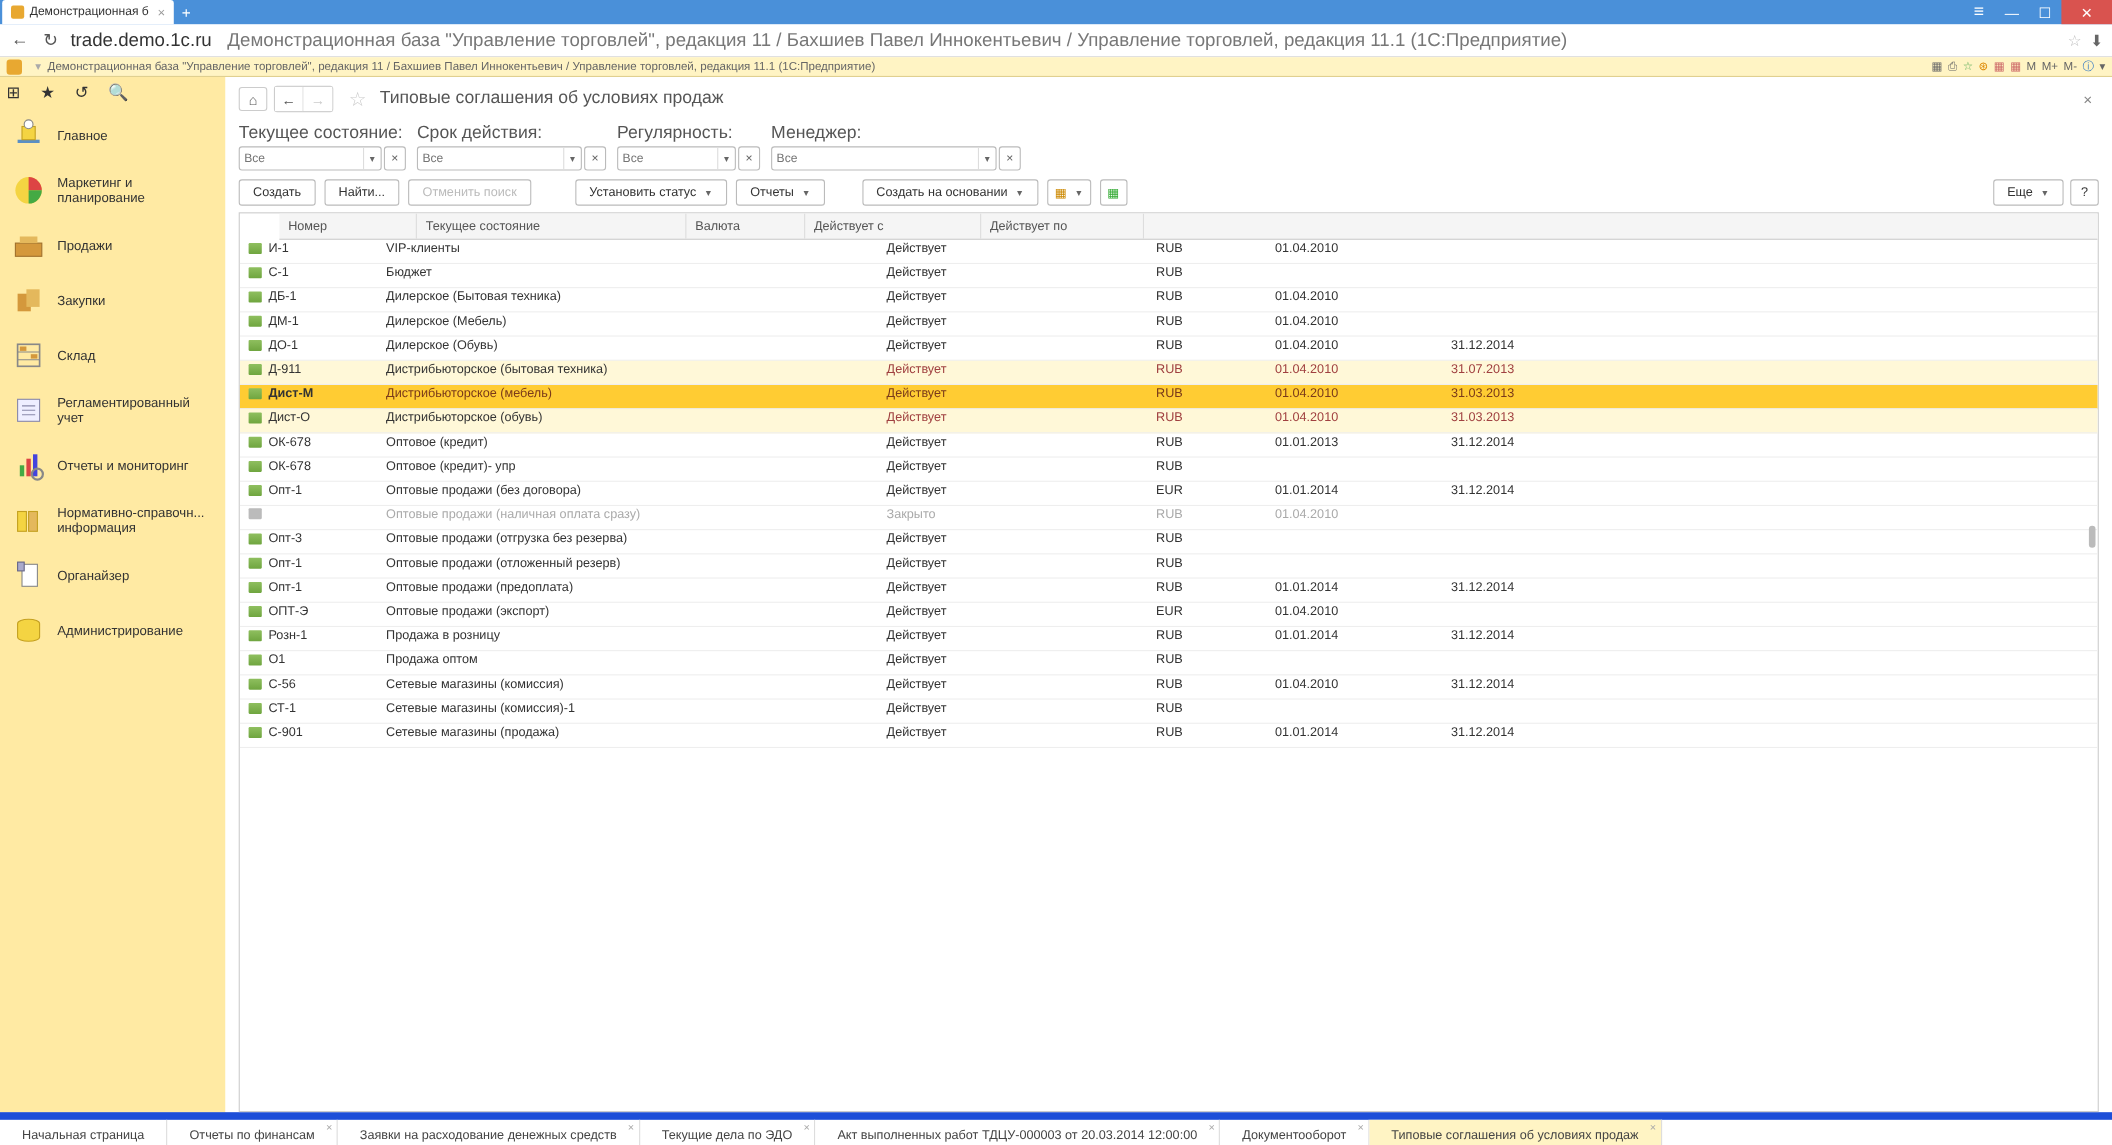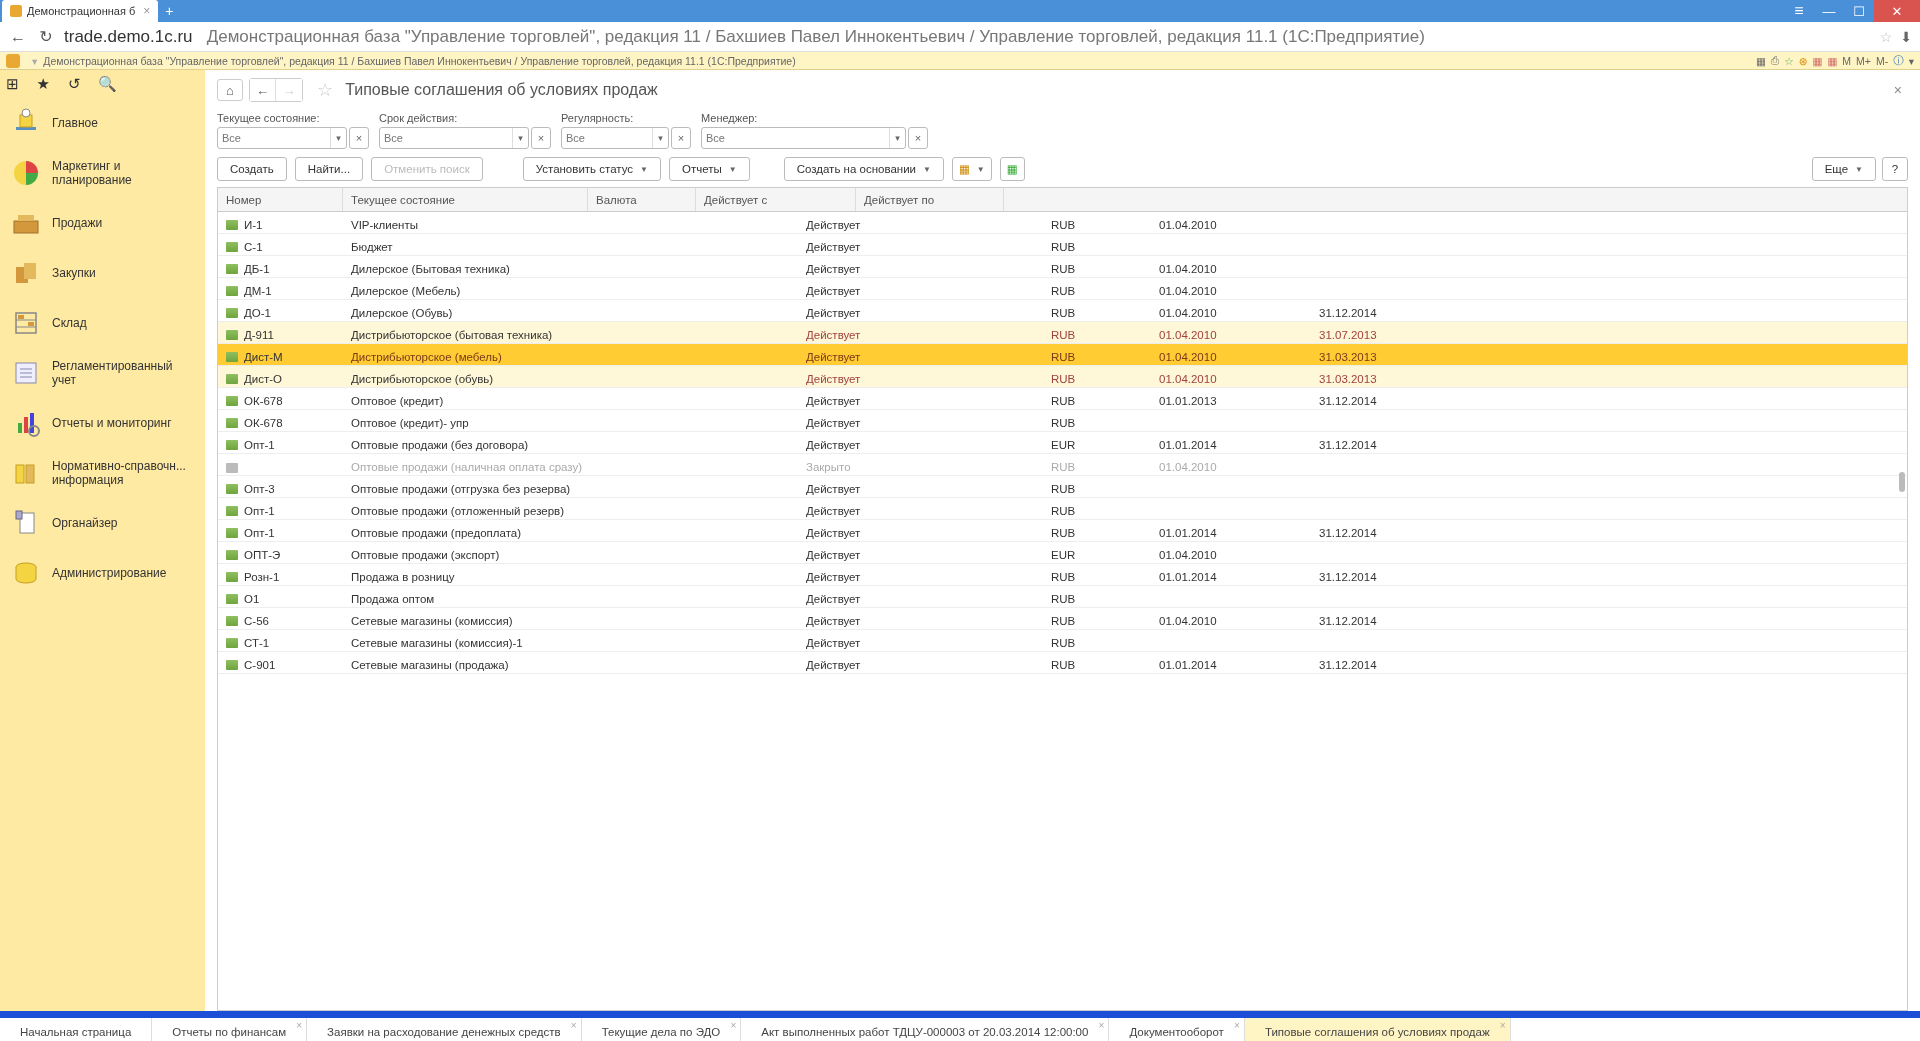--- a/index.html
+++ b/index.html
@@ -43,49 +43,49 @@
 .content { flex: 1; background: #fff; display: flex; flex-direction: column; padding: 8px 12px 0 12px; position: relative; }
 .content-header { display: flex; align-items: center; gap: 6px; margin-bottom: 10px; }
 .nav-btn { width: 26px; height: 22px; border: 1px solid #ccc; border-radius: 3px; background: #fff; display: flex; align-items: center; justify-content: center; font-size: 13px; color: #555; }
 .nav-btn.disabled { color: #ccc; }
 .page-title { font-size: 16px; color: #555; margin-left: 6px; }
 .close-page { margin-left: auto; font-size: 14px; color: #888; cursor: pointer; padding: 0 6px; }
 
 
 .filters { display: flex; gap: 10px; margin-bottom: 8px; }
 .filter-group { display: flex; flex-direction: column; gap: 3px; }
-.filter-label { font-size: 11px; color: #555; }
+.filter-label { font-size: 16px; color: #555; }
 .filter-row { display: flex; gap: 2px; }
 .filter-select { height: 22px; border: 1px solid #bbb; border-radius: 3px; display: flex; align-items: center; padding: 0 4px; background: #fff; position: relative; }
 .filter-select input { border: none; outline: none; font-size: 11px; color: #999; width: 100%; }
 .filter-select .dd { position: absolute; right: 0; width: 16px; text-align: center; border-left: 1px solid #ddd; font-size: 9px; color: #666; height: 100%; display: flex; align-items: center; justify-content: center; }
 .filter-clear { width: 20px; height: 22px; border: 1px solid #bbb; border-radius: 3px; background: #fff; display: flex; align-items: center; justify-content: center; font-size: 11px; color: #666; }
 
 
 .toolbar { display: flex; gap: 8px; margin-bottom: 6px; align-items: center; }
 .tb-btn { height: 24px; border: 1px solid #bbb; border-radius: 3px; background: #fff; padding: 0 12px; display: flex; align-items: center; font-size: 11.5px; cursor: pointer; gap: 4px; }
 .tb-btn.disabled { color: #bbb; }
 .tb-btn .dd { font-size: 8px; color: #666; margin-left: 3px; }
 .tb-btn.icon-only { padding: 0 6px; }
 .tb-right { margin-left: auto; display: flex; gap: 6px; }
 
 
 .table-wrap { flex: 1; border: 1px solid #ccc; display: flex; flex-direction: column; overflow: hidden; }
-.thead { display: flex; background: #f5f5f5; border-bottom: 1px solid #ccc; height: 24px; }
+.thead { display: flex; background: #f5f5f5; border-bottom: 1px solid #ccc; height: 24px; margin-left: 36px; }
 .th { padding: 4px 8px; border-right: 1px solid #ddd; font-size: 11.5px; color: #555; display: flex; align-items: center; }
 .th.sort::after { content: "↓"; margin-left: auto; font-size: 10px; color: #888; }
 .tbody { flex: 1; overflow-y: auto; position: relative; }
-.tr { display: flex; height: 22px; align-items: flex-end; border-bottom: 1px solid #eee; }
+.tr { display: flex; height: 22px; align-items: flex-start; border-bottom: 1px solid #eee; }
 .tr.hl-yellow { background: #fff8d8; }
 .tr.hl-yellow .td { color: #a04040; }
 .tr.hl-yellow .td.c0, .tr.hl-yellow .td.c1 { color: #333; }
 .tr.hl-selected { background: #ffcc33; }
 .tr.hl-selected .td.c1 { background: #ffcc33; }
 .tr.hl-selected .td { color: #7a3a1a; }
-.tr.hl-selected .td.c0 { color: #333; }
+.tr.hl-selected .td.c0 { color: #333; font-weight: bold; }
 .tr.closed .td { color: #aaa; }
 .td { padding: 2px 8px; font-size: 11.5px; overflow: hidden; white-space: nowrap; }
 .td.c0 { display: flex; align-items: center; gap: 6px; }
 .row-icon { width: 12px; height: 10px; background: linear-gradient(#8fbf5f,#6fa53f); border-radius: 1px; flex-shrink: 0; }
 .row-icon.gray { background: #bbb; }
 
 .c0 { width: 125px; }
 .c1 { width: 455px; }
 .c2 { width: 245px; }
 .c3 { width: 108px; }

